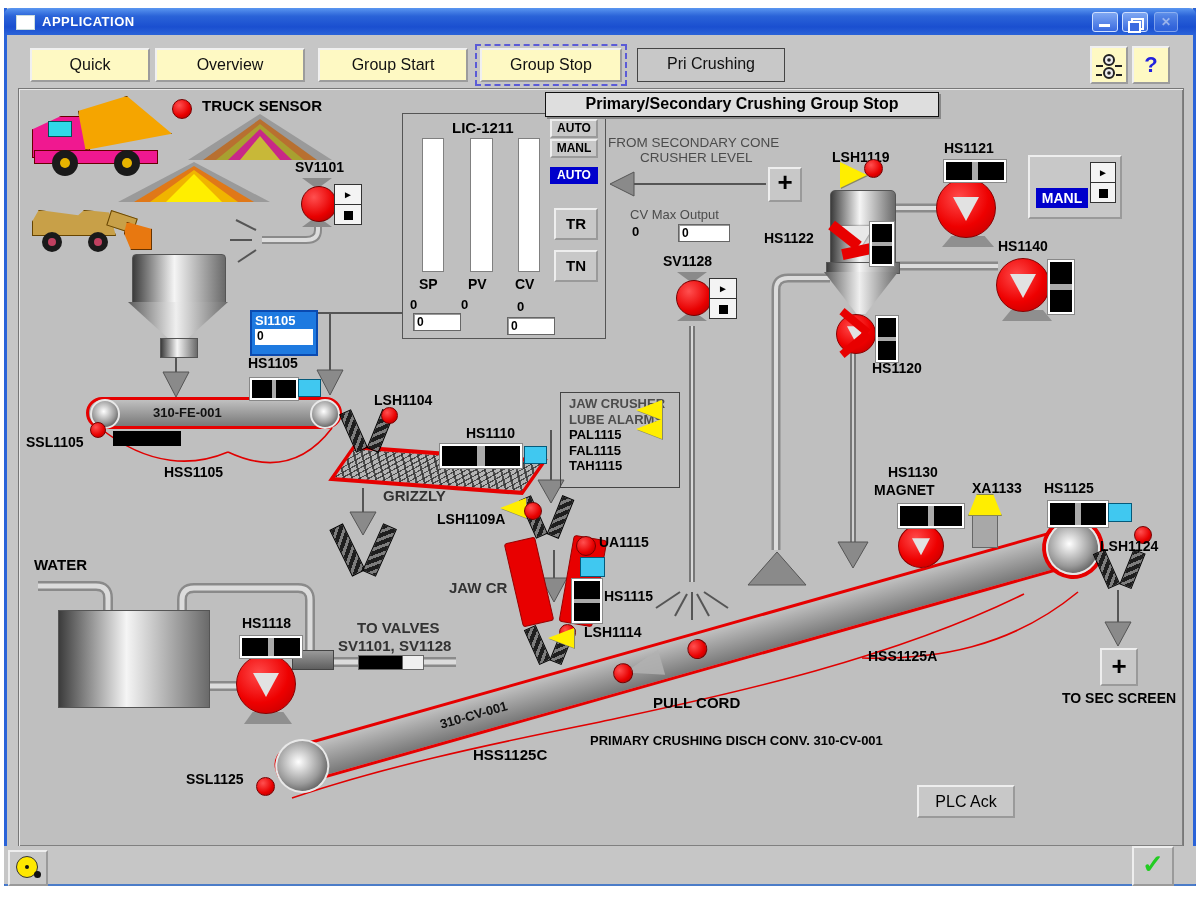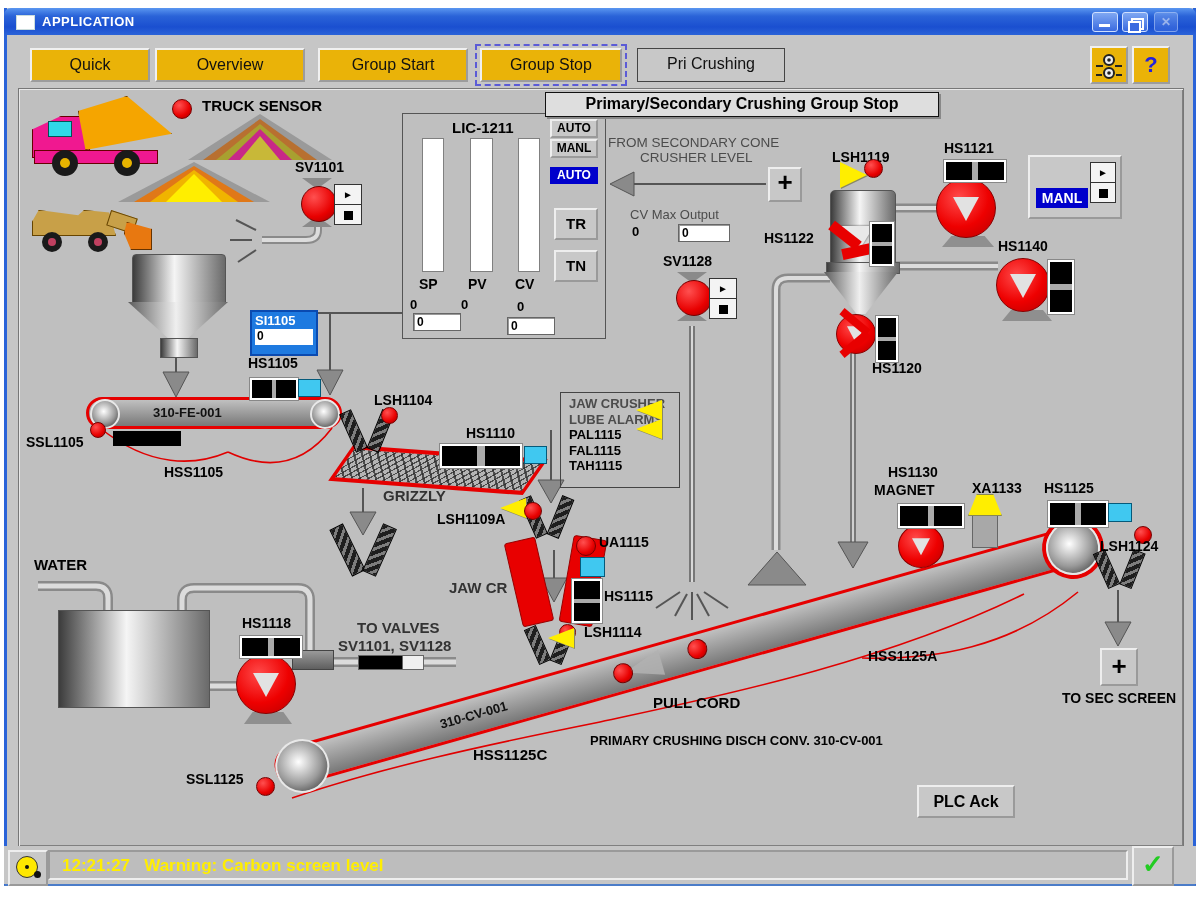--- a/index.html
+++ b/index.html
@@ -15,21 +15,21 @@
   .title-ico{position:absolute;left:12px;top:7px;width:17px;height:13px;background:#fff;border:1px solid #cdd;}
   .title-txt{position:absolute;left:38px;top:6px;font-size:13px;font-weight:bold;letter-spacing:.5px;}
   .winbtn{position:absolute;top:4px;width:26px;height:20px;border-radius:3px;
     background:linear-gradient(180deg,#7fa8f2,#3a6ae0);border:1px solid #cfe0ff;color:#fff;
     text-align:center;line-height:18px;font-size:12px;font-weight:bold;box-sizing:border-box;}
   .winbtn.dim{opacity:.55;}
   .minbar{position:absolute;left:6px;bottom:4px;width:11px;height:3px;background:#fff;}
   .restsq{position:absolute;left:8px;top:5px;width:9px;height:8px;border:2px solid #fff;}
   .restsq2{position:absolute;left:5px;top:8px;width:9px;height:8px;border:2px solid #fff;background:#3a6ae0;}
   
-  .tbtn{position:absolute;height:34px;background:#eab308;border:2px outset #f0f0f0;
+  .tbtn{position:absolute;height:34px;background:#fef9c3;border:2px outset #f0f0f0;
     text-align:center;font-size:16px;color:#111;box-sizing:border-box;padding-top:6px;cursor:default;}
   .focusring{position:absolute;border:2px dashed #5b5bd6;box-sizing:border-box;}
   .flatbtn{border:1px solid #444;background:#c8c8c8;}
   
   .main{position:absolute;left:18px;top:88px;width:1164px;height:757px;background:#bfbfbf;
     border:1px solid #777;box-shadow:inset 1px 1px 0 #e8e8e8, inset -1px -1px 0 #808080;}
   .lbl{position:absolute;font-weight:bold;font-size:14px;color:#000;white-space:nowrap;z-index:6;}
   .lbl.g{color:#4c4c4c;}
   .lbl.s15{font-size:15px;}
   .lbl.s13{font-size:13px;}
@@ -445,24 +445,23 @@
   <div class="lbl s13" style="left:590px;top:733px;">PRIMARY CRUSHING DISCH CONV. 310-CV-001</div>
   <div class="lbl" style="left:868px;top:648px;">HSS1125A</div>
 
   <div class="red-dot" style="left:1134px;top:526px;width:16px;height:16px;"></div>
   <div class="lbl" style="left:1100px;top:538px;">LSH1124</div>
   <div class="leg" style="left:1100px;top:550px;height:36px;transform:rotate(-24deg);"></div>
   <div class="leg" style="left:1126px;top:550px;height:36px;transform:rotate(22deg);"></div>
   <div class="btn3d plusbtn" style="left:1100px;top:648px;width:38px;height:38px;line-height:32px;">+</div>
   <div class="lbl" style="left:1062px;top:690px;">TO SEC SCREEN</div>
 
-  <div class="btn3d" style="left:917px;top:785px;width:98px;height:33px;font-size:16px;font-weight:bold;line-height:29px;">PLC Ack</div>
+  <div class="btn3d" style="left:917px;top:785px;width:98px;height:33px;font-size:16px;font-weight:normal;line-height:29px;">PLC Ack</div>
 
   <div class="titlebox">Primary/Secondary Crushing Group Stop</div>
 
   <div class="statusbar">
     <div class="bellbtn">
         <div class="bell"></div>
       </div>
-    <div class="msgfield">12:21:27   Warning: Carbon screen level</div>
     <div class="chkbtn"><span>✓</span></div>
   </div>
 </div>
 
 </body></html>

